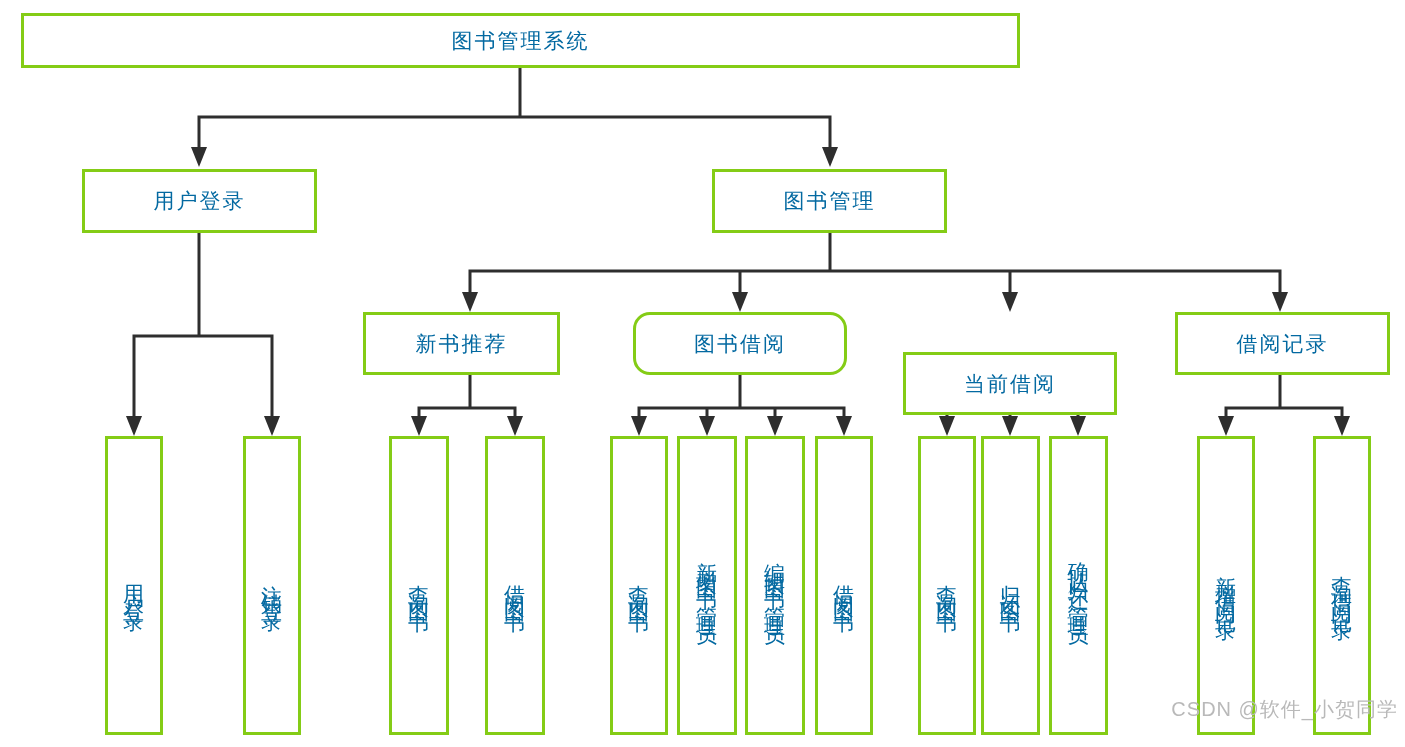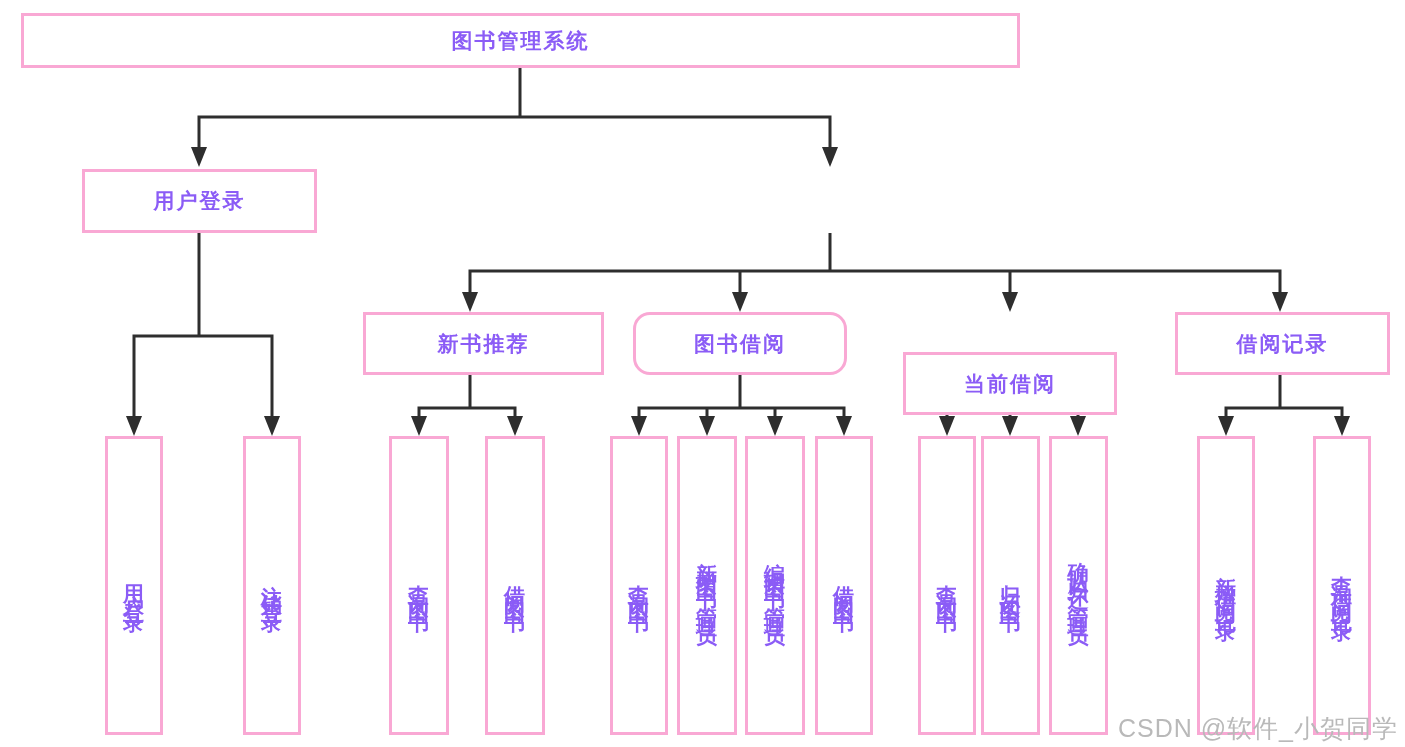--- a/index.html
+++ b/index.html
@@ -8,41 +8,40 @@
     width: 1405px; height: 747px;
     position: relative;
     overflow: hidden;
     font-family: "Liberation Sans", sans-serif;
   }
   .stage { position: absolute; left: 0; top: 0; width: 1405px; height: 747px; }
   svg.wires { position: absolute; left: 0; top: 0; }
   .node {
     position: absolute;
     background: #ffffff;
-    border: 3px solid #f9a8d4;
-    color: #8b5cf6;
+    border: 3px solid #84cc16;
+    color: #0369a1;
     display: flex;
     align-items: center;
     justify-content: center;
     font-size: 21px;
-    font-weight: bold;
   }
   .node .lbl { letter-spacing: 2px; white-space: nowrap; }
   .node .vlbl {
     writing-mode: vertical-rl;
     text-orientation: mixed;
     letter-spacing: 9px;
     line-height: 1;
     white-space: nowrap;
   }
   .watermark {
     position: absolute;
-    top: 712px;
+    top: 696px;
     right: 7px;
-    font-size: 25px;
+    font-size: 20px;
     color: #b9b9b9;
     letter-spacing: 1px;
     white-space: nowrap;
   }
 </style>
 </head>
 <body>
 
 <div class="stage">
 
@@ -110,22 +109,25 @@
     </g>
   </svg>
 
   <div class="node" style="left:21px; top:13px; width:999px; height:55px;">
     <span class="lbl">图书管理系统</span>
   </div>
 
   <div class="node" style="left:82px; top:169px; width:235px; height:64px;">
     <span class="lbl">用户登录</span>
   </div>
+  <div class="node" style="left:712px; top:169px; width:235px; height:64px;">
+    <span class="lbl">图书管理</span>
+  </div>
 
-  <div class="node" style="left:363px; top:312px; width:241px; height:63px;">
+  <div class="node" style="left:363px; top:312px; width:197px; height:63px;">
     <span class="lbl">新书推荐</span>
   </div>
   <div class="node" style="left:633px; top:312px; width:214px; height:63px;border-radius:17px;">
     <span class="lbl">图书借阅</span>
   </div>
   <div class="node" style="left:903px; top:312px; width:214px; height:63px;margin-top:40px;">
     <span class="lbl">当前借阅</span>
   </div>
   <div class="node" style="left:1175px; top:312px; width:215px; height:63px;">
     <span class="lbl">借阅记录</span>

